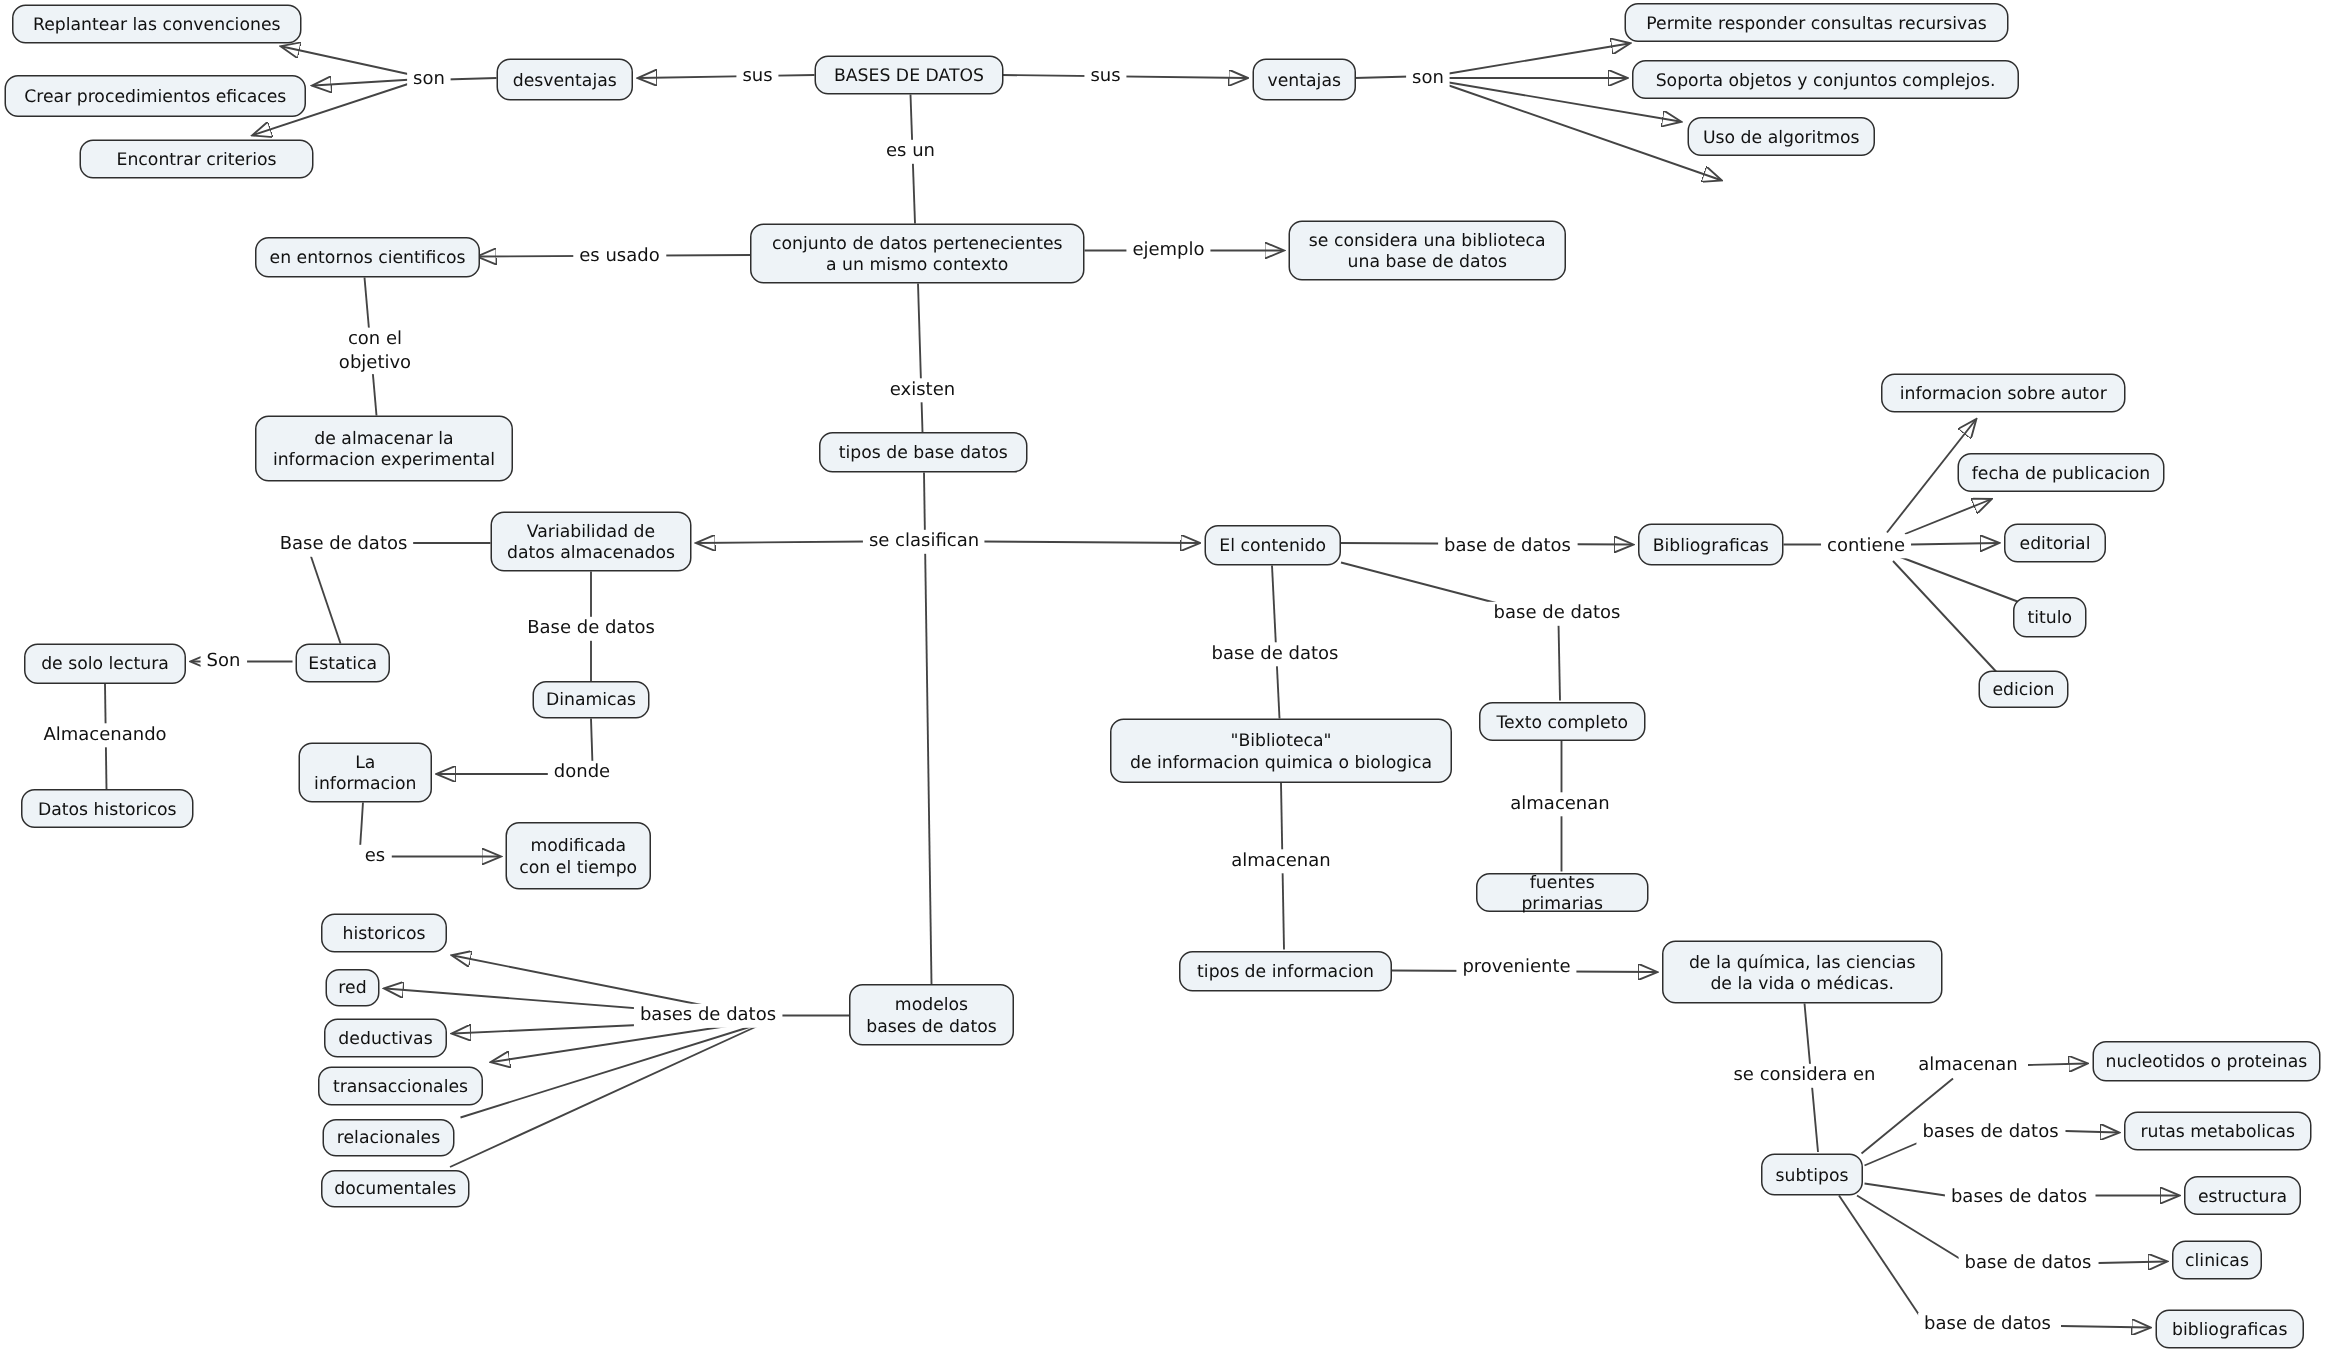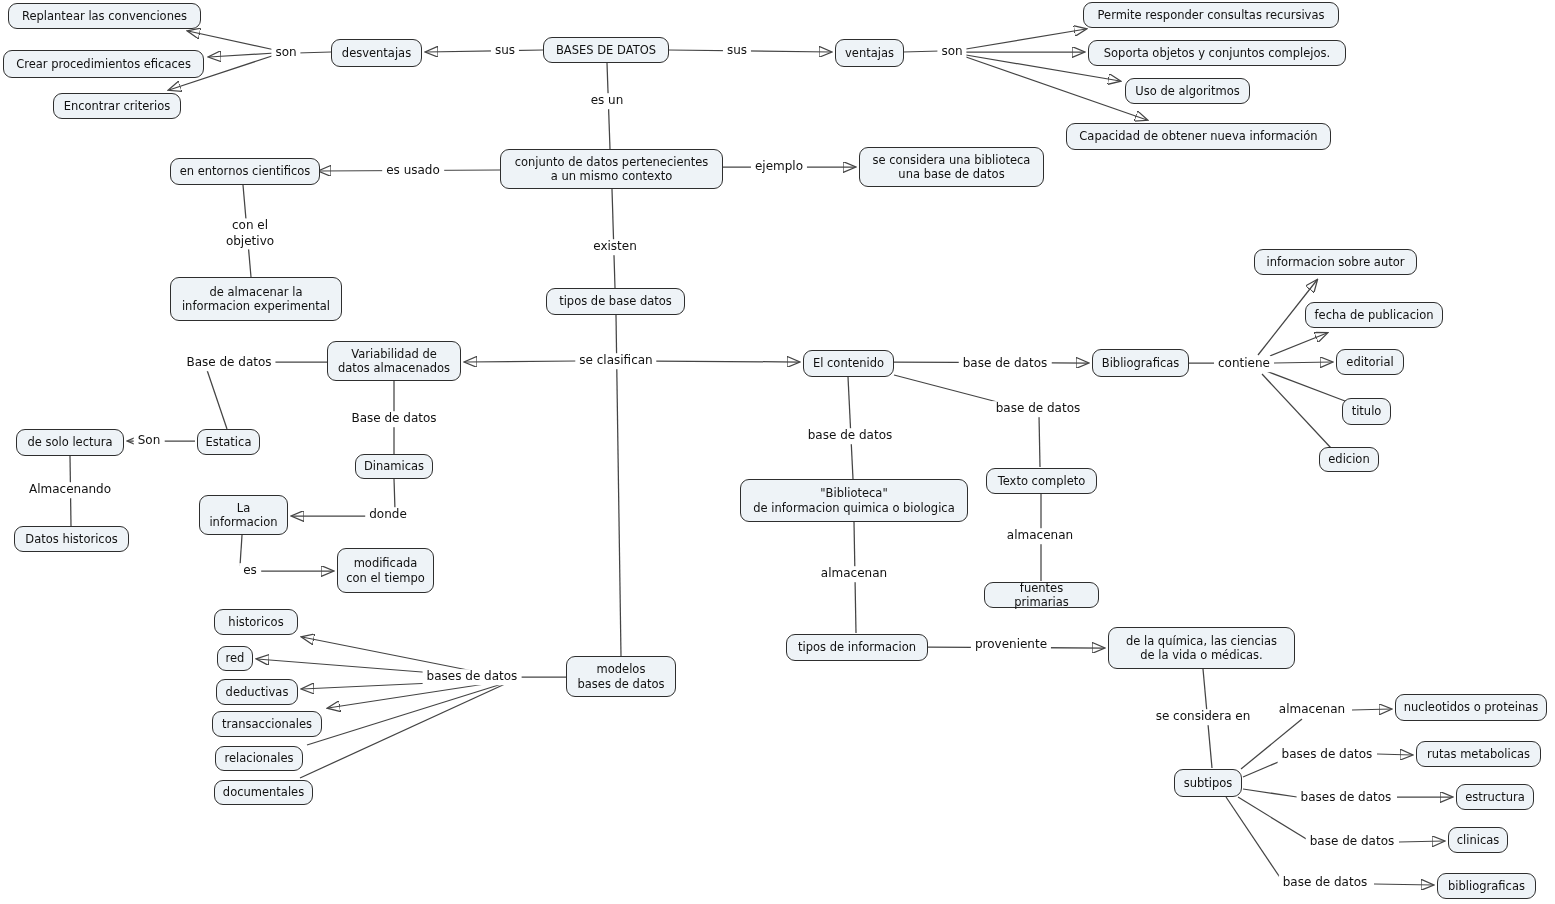--- a/index.html
+++ b/index.html
@@ -118,28 +118,27 @@
       <line x1="1397" y1="797" x2="1452" y2="797" marker-end="url(#arr)"></line>
       <line x1="1238" y1="797" x2="1308" y2="840"></line>
       <line x1="1399" y1="842" x2="1444" y2="841" marker-end="url(#arr)"></line>
       <line x1="1226" y1="797" x2="1281" y2="879"></line>
       <line x1="1374" y1="884" x2="1433" y2="885" marker-end="url(#arr)"></line>
     </g>
   </svg>
 
   <div class="node" style="left:8px;top:3px;width:193px;height:26px">Replantear las convenciones</div>
   <div class="node" style="left:3px;top:50px;width:201px;height:28px">Crear procedimientos eficaces</div>
-  <div class="node" style="left:53px;top:93px;width:128px;height:26px">Encontrar criterios</div>
+  <div class="node" style="left:53px;top:93px;width:156px;height:26px">Encontrar criterios</div>
   <div class="node" style="left:331px;top:39px;width:91px;height:28px">desventajas</div>
   <div class="node" style="left:543px;top:37px;width:126px;height:26px">BASES DE DATOS</div>
   <div class="node" style="left:835px;top:39px;width:69px;height:28px">ventajas</div>
   <div class="node" style="left:1088px;top:40px;width:258px;height:26px">Soporta objetos y conjuntos complejos.</div>
   <div class="node" style="left:1083px;top:2px;width:256px;height:26px">Permite responder consultas recursivas</div>
   <div class="node" style="left:1125px;top:78px;width:125px;height:26px">Uso de algoritmos</div>
-  <div class="node" style="left:1066px;top:123px;width:265px;height:27px">Capacidad de obtener nueva información</div>
   <div class="node" style="left:170px;top:158px;width:150px;height:27px">en entornos cientificos</div>
   <div class="node" style="left:500px;top:149px;width:223px;height:40px">conjunto de  datos pertenecientes
 a un mismo contexto</div>
   <div class="node" style="left:859px;top:147px;width:185px;height:40px">se considera una biblioteca
 una base de datos</div>
   <div class="node" style="left:170px;top:277px;width:172px;height:44px">de almacenar la
 informacion experimental</div>
   <div class="node" style="left:546px;top:288px;width:139px;height:27px">tipos de base datos</div>
   <div class="node" style="left:327px;top:341px;width:134px;height:40px">Variabilidad de
 datos almacenados</div>
@@ -182,21 +181,21 @@
 
   <div class="lbl" style="left:286px;top:53px">son</div>
   <div class="lbl" style="left:505px;top:51px">sus</div>
   <div class="lbl" style="left:737px;top:51px">sus</div>
   <div class="lbl" style="left:952px;top:52px">son</div>
   <div class="lbl" style="left:607px;top:101px">es un</div>
   <div class="lbl" style="left:413px;top:171px">es usado</div>
   <div class="lbl" style="left:779px;top:167px">ejemplo</div>
   <div class="lbl" style="left:250px;top:234px">con el
 objetivo</div>
-  <div class="lbl" style="left:615px;top:247px">existen</div>
+  <div class="lbl" style="left:615px;top:260px">existen</div>
   <div class="lbl" style="left:616px;top:361px">se clasifican</div>
   <div class="lbl" style="left:229px;top:363px">Base de datos</div>
   <div class="lbl" style="left:394px;top:419px">Base de datos</div>
   <div class="lbl" style="left:149px;top:441px">Son</div>
   <div class="lbl" style="left:70px;top:490px">Almacenando</div>
   <div class="lbl" style="left:388px;top:515px">donde</div>
   <div class="lbl" style="left:250px;top:571px">es</div>
   <div class="lbl" style="left:472px;top:677px">bases de datos</div>
   <div class="lbl" style="left:1005px;top:364px">base de datos</div>
   <div class="lbl" style="left:1244px;top:364px">contiene</div>

